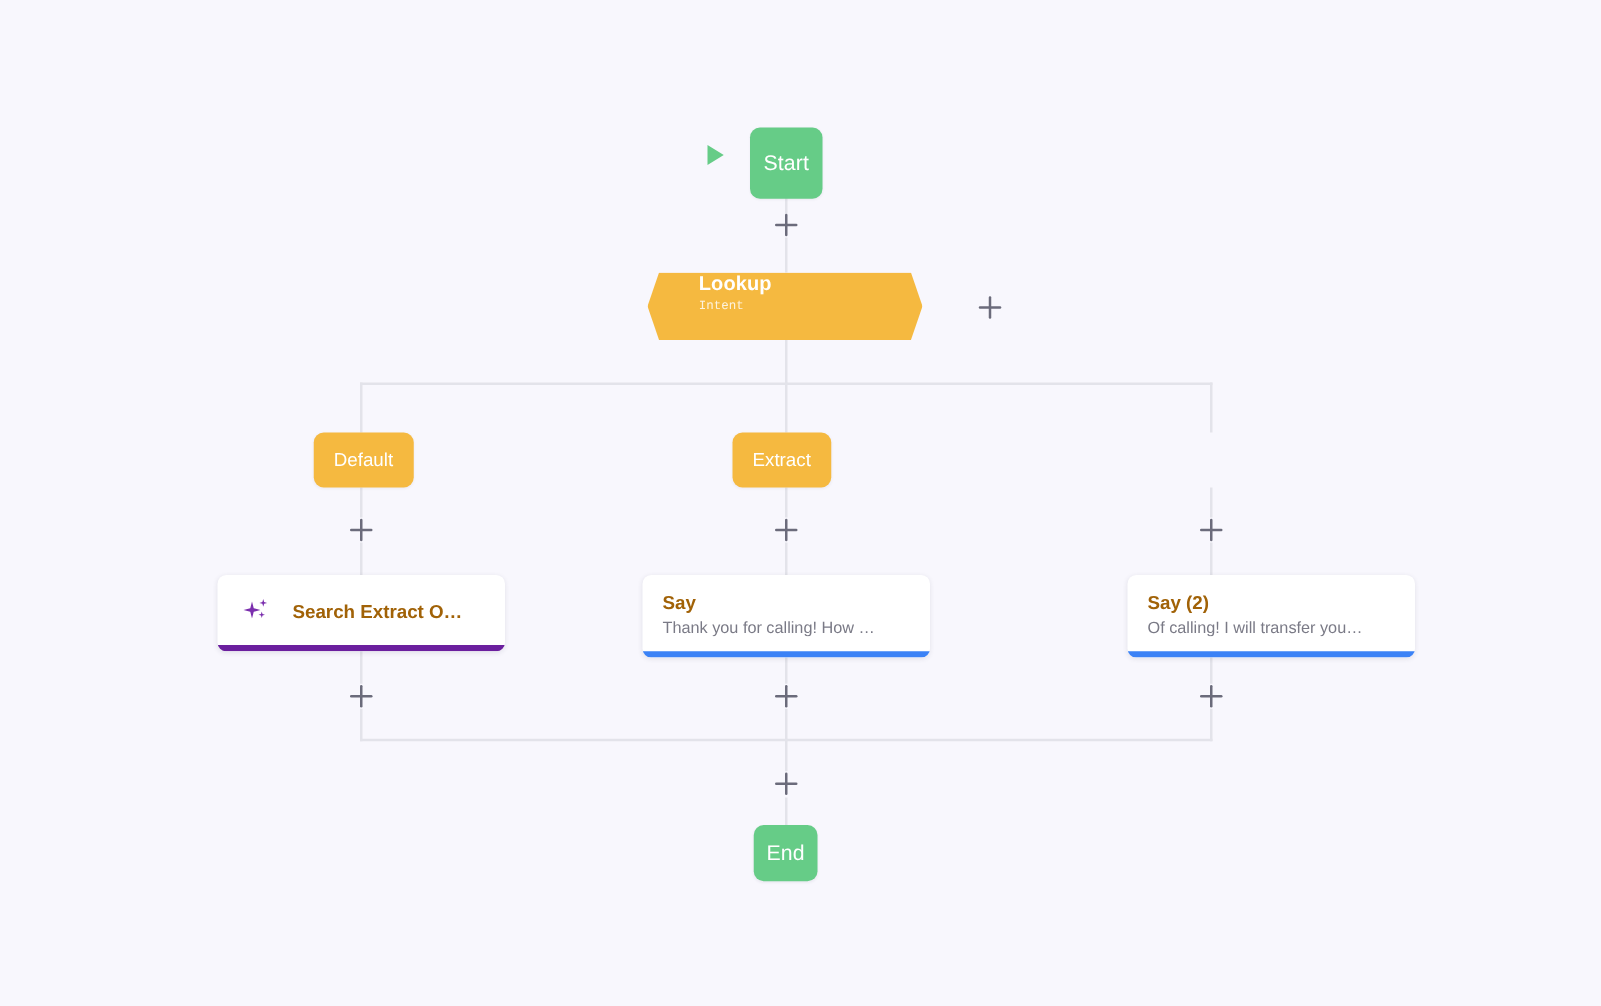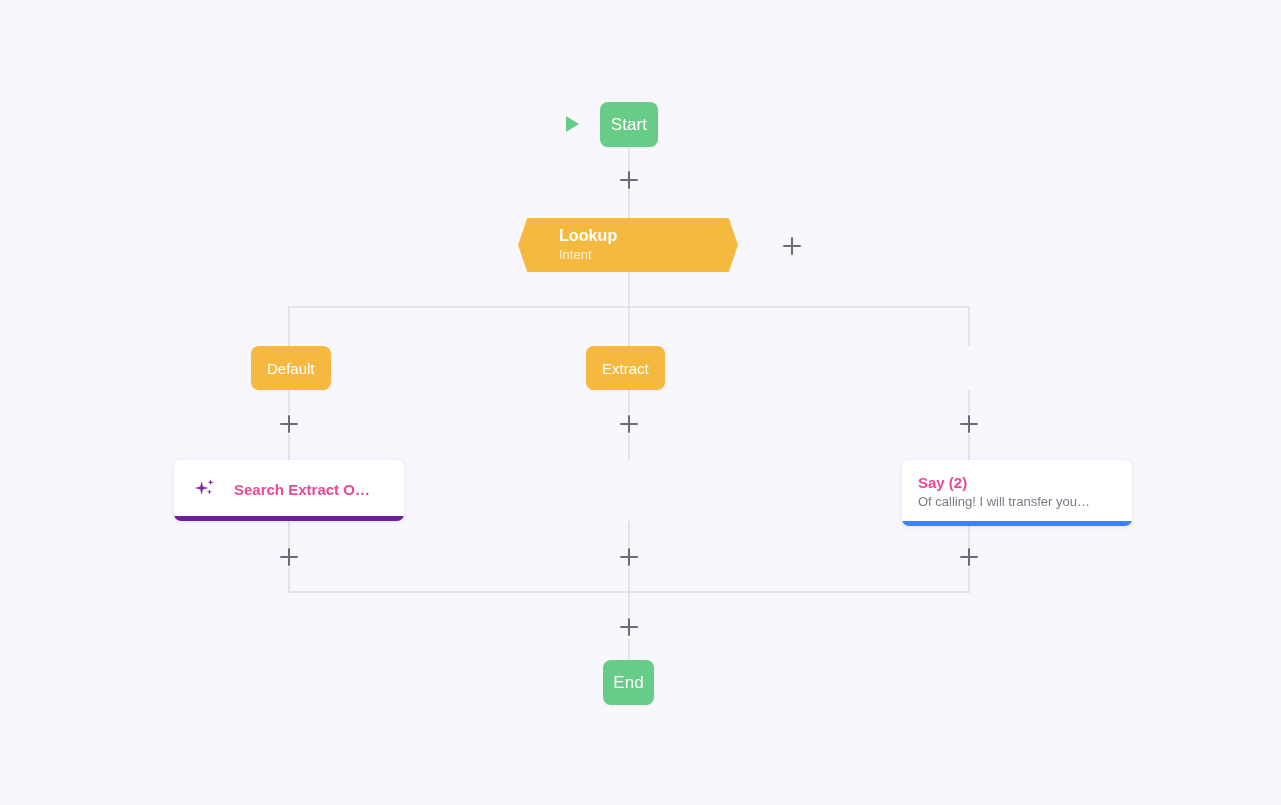--- a/index.html
+++ b/index.html
@@ -81,34 +81,34 @@
 
   
   .intent-node {
     position: absolute;
     background: #f5b940;
     color: #ffffff;
     cursor: pointer;
     clip-path: polygon(4.2% 0%, 95.8% 0%, 100% 50%, 95.8% 100%, 4.2% 100%, 0% 50%);
     display: flex;
     flex-direction: column;
-    justify-content: center;
     padding-left: 41px;
   }
   .intent-title {
     font-size: 16px;
     font-weight: bold;
     line-height: 1.25;
     letter-spacing: 0.1px;
   }
   .intent-sub {
-    font-size: 13px;
+    font-size: 10px;
     line-height: 1.3;
     color: #fdf2dd;
     margin-top: 1px;
+    font-family: Liberation Mono, monospace;
   }
 
   
   .branch-chip {
     position: absolute;
     background: #f5b940;
     color: #ffffff;
     border-radius: 8px;
     height: 44px;
     display: flex;
@@ -135,21 +135,21 @@
     padding: 14px 16px 12px 16px;
     min-height: 56px;
     display: flex;
     align-items: center;
   }
   .card-body.with-icon { padding-left: 14px; }
   .card-text { min-width: 0; }
   .card-title {
     font-size: 15px;
     font-weight: bold;
-    color: #ec4899;
+    color: #a16207;
     white-space: nowrap;
     overflow: hidden;
     text-overflow: ellipsis;
   }
   .card-sub {
     font-size: 13px;
     color: #7a7a86;
     margin-top: 3px;
     white-space: nowrap;
     overflow: hidden;
@@ -195,21 +195,21 @@
   <div class="edge-v" style="left:288px; top:567px; height:26px;"></div>
   <div class="edge-v" style="left:628px; top:567px; height:26px;"></div>
   <div class="edge-v" style="left:968px; top:567px; height:26px;"></div>
 
   <div class="edge-h" style="left:288px; top:591px; width:682px;"></div>
 
   <div class="edge-v" style="left:628px; top:591px; height:26px;"></div>
   <div class="edge-v" style="left:628px; top:638px; height:22px;"></div>
 
   <div class="play-icon" style="left:566px; top:116px;"></div>
-  <div class="terminal" style="left:600px; top:102px; width:58px; height:45px;">
+  <div class="terminal" style="left:600px; top:102px; width:58px; height:57px;">
     <span>Start</span>
   </div>
 
   <div class="plus" style="left:618px; top:169px;"></div>
 
   <div class="intent-node" style="left:518px; top:218px; width:220px; height:54px;">
     <div class="intent-title">Lookup</div>
     <div class="intent-sub">Intent</div>
   </div>
 
@@ -235,20 +235,29 @@
           <path d="M17.4 13.2 L18.0 15.2 L20.0 15.8 L18.0 16.4 L17.4 18.4 L16.8 16.4 L14.8 15.8 L16.8 15.2 Z" fill="#7b2fae"></path>
         </svg>
       </span>
       <div class="card-text">
         <div class="card-title">Search Extract O…</div>
       </div>
     </div>
     <div class="card-accent" style="background:#6b1f9e;"></div>
   </div>
 
+  <div class="card" style="left:514px; top:460px;">
+    <div class="card-body">
+      <div class="card-text">
+        <div class="card-title">Say</div>
+        <div class="card-sub">Thank you for calling! How …</div>
+      </div>
+    </div>
+    <div class="card-accent" style="background:#3b82f6;"></div>
+  </div>
 
   <div class="card" style="left:902px; top:460px;">
     <div class="card-body">
       <div class="card-text">
         <div class="card-title">Say (2)</div>
         <div class="card-sub">Of calling! I will transfer you…</div>
       </div>
     </div>
     <div class="card-accent" style="background:#3b82f6;"></div>
   </div>

